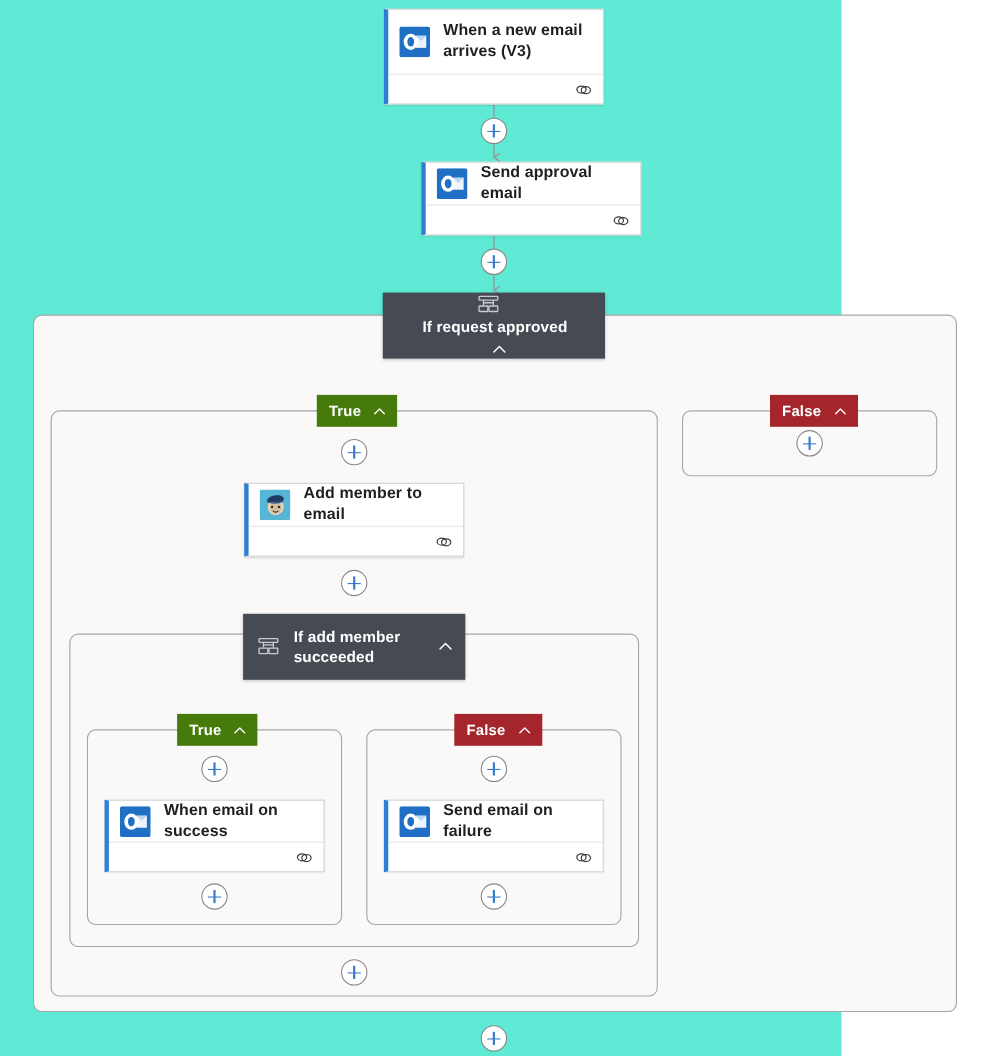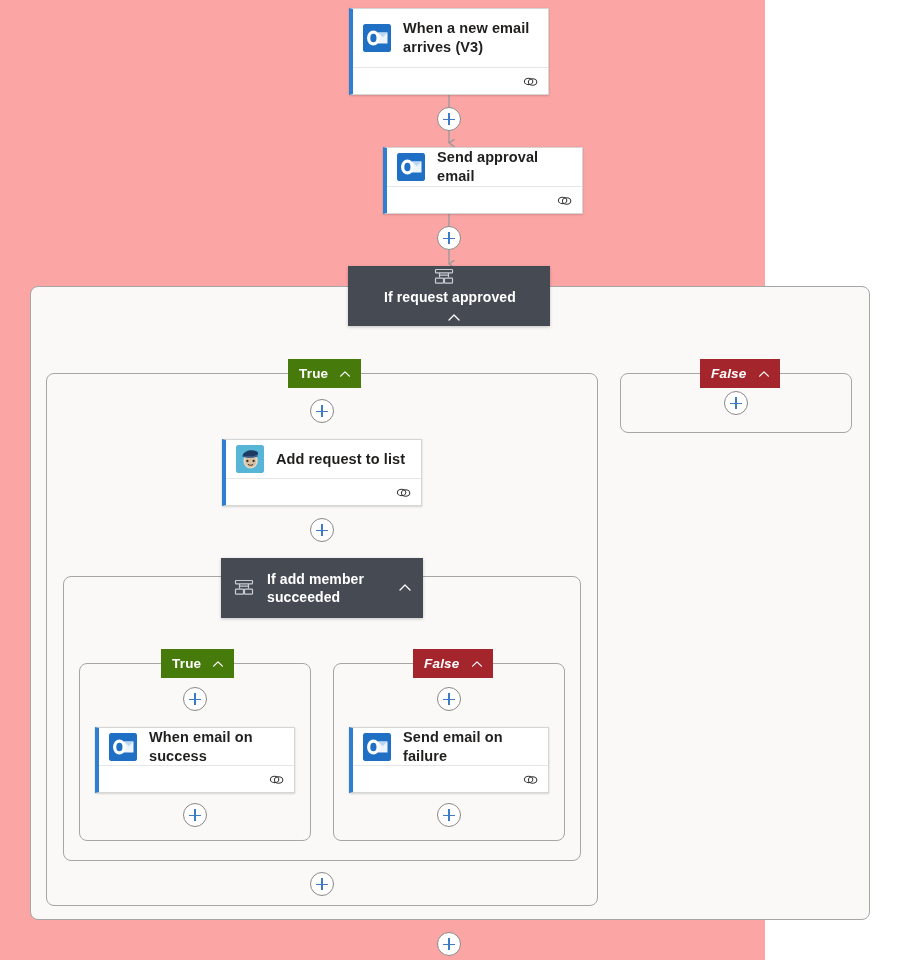--- a/index.html
+++ b/index.html
@@ -14,21 +14,21 @@
     position: relative;
     overflow: hidden;
     font-family: "Liberation Sans", sans-serif;
     -webkit-font-smoothing: antialiased;
   }
   #canvas {
     position: absolute;
     left: 0; top: 0;
     width: 765px;
     height: 960px;
-    background: #fca5a5;
+    background: #5eead4;
   }
 
   
   #wires {
     position: absolute;
     left: 0; top: 0;
     width: 900px; height: 960px;
     pointer-events: none;
   }
 
@@ -116,21 +116,21 @@
     align-items: center;
     padding: 0 9px 0 11px;
     color: #ffffff;
     font-size: 13.5px;
     font-weight: 700;
     letter-spacing: .2px;
     z-index: 5;
     text-align: right;
   }
   .badge.true  { background: #467a0a; }
-  .badge.false { background: #a4262c; font-style: italic; }
+  .badge.false { background: #a4262c; }
   .badge .badge-chev { width: 14px; height: 14px; margin-left: 10px; display: block; }
 
   
   .plus {
     position: absolute;
     width: 24px; height: 24px;
     border-radius: 50%;
     border: 1px solid #8a8886;
     background: #ffffff;
     box-sizing: border-box;
@@ -270,21 +270,21 @@
         <ellipse cx="14.6" cy="15.8" rx="7.2" ry="7.6" fill="#e8d9c4"></ellipse>
         <ellipse cx="14.6" cy="16.4" rx="5.6" ry="6.2" fill="#d7bfa2"></ellipse>
         <path d="M6.6 10.6 C7.6 5.6 16.6 3.8 21.0 6.6 C22.4 7.6 22.4 9.4 21.0 10.2
                  C17.0 12.2 9.4 12.4 6.6 10.6 Z" fill="#1f3a63"></path>
         <path d="M6.6 10.6 C10.2 12.3 17.4 12.1 21.2 10.1 L21.8 11.2
                  C17.6 13.4 10.0 13.3 6.3 11.6 Z" fill="#2c5489"></path>
         <circle cx="11.4" cy="16.0" r="1.15" fill="#3a2d21"></circle>
         <circle cx="17.6" cy="16.0" r="1.15" fill="#3a2d21"></circle>
         <path d="M12.4 19.6 C13.6 20.6 15.6 20.6 16.8 19.6" fill="none" stroke="#3a2d21" stroke-width="1" stroke-linecap="round"></path>
       </svg>
-      <div class="card-title">Add request to list</div>
+      <div class="card-title">Add member to email</div>
     </div>
     <div class="card-foot">
       <svg class="link-ico" width="15" height="13" viewBox="0 0 15 13">
         <ellipse cx="5.6" cy="6.4" rx="4.2" ry="3.2" fill="none" stroke="#3b3a39" stroke-width="1.1"></ellipse>
         <ellipse cx="9.6" cy="7.0" rx="4.2" ry="3.2" fill="none" stroke="#3b3a39" stroke-width="1.1"></ellipse>
       </svg>
     </div>
   </div>
 
   <div class="cond" style="left:221px; top:558px; width:202px; height:60px;">

